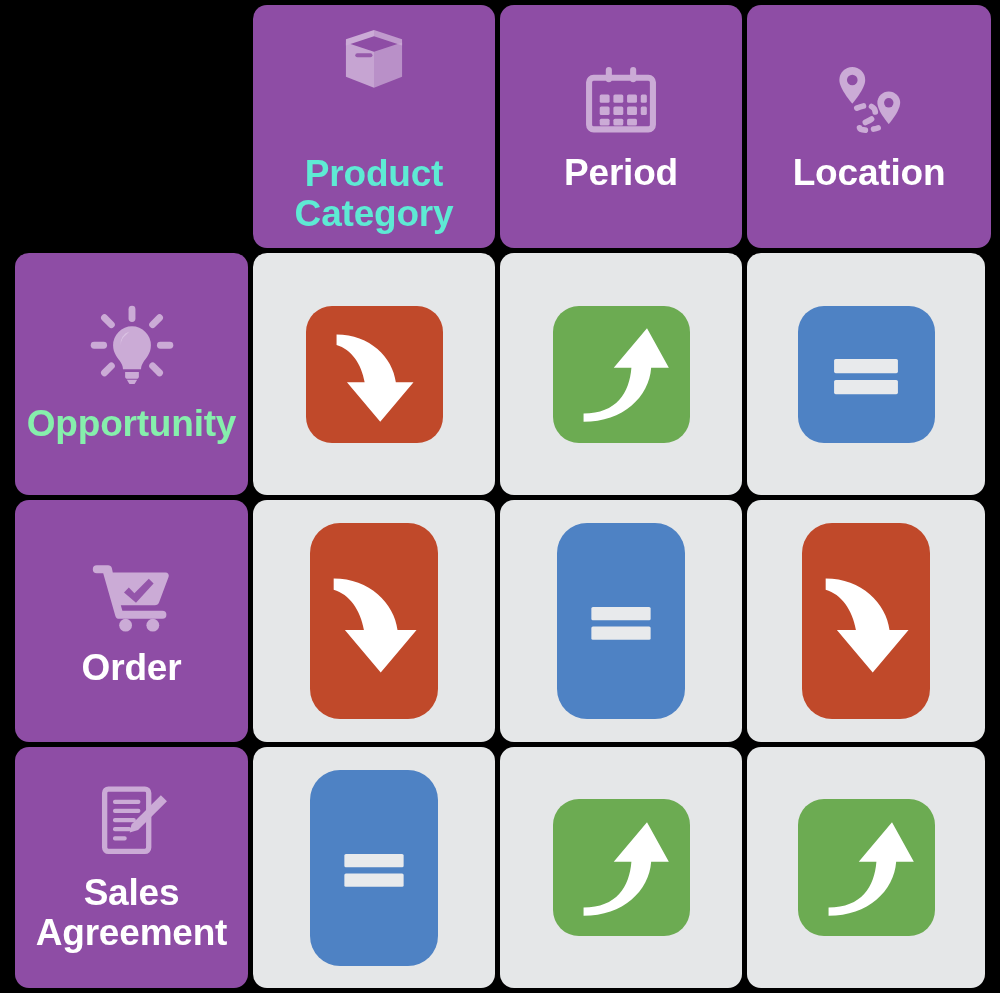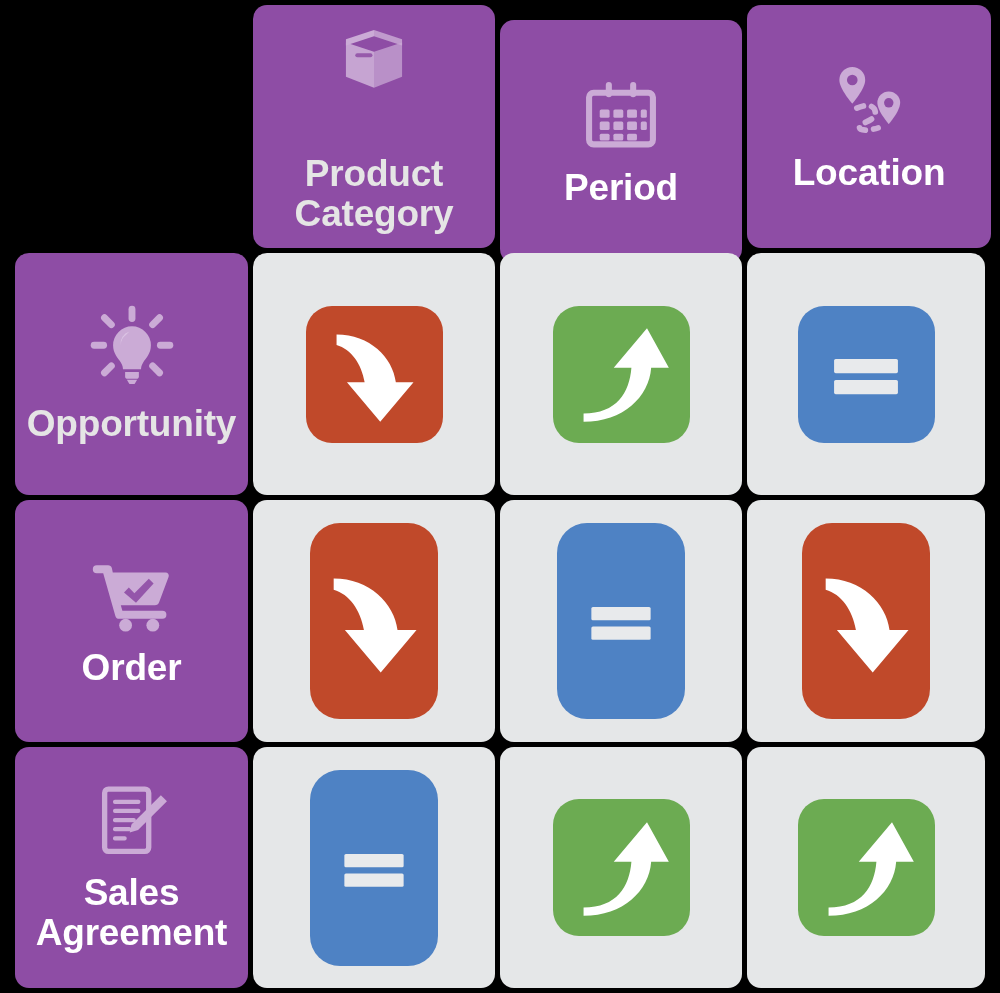--- a/index.html
+++ b/index.html
@@ -93,24 +93,24 @@
     <div class="cell hdr col-hdr" style="left: 253px; top: 5px; width: 242px; height: 243px; background: rgb(142, 77, 165);">
       <span class="hdr-icon"><svg viewBox="0 0 100 100" width="78" height="78" aria-hidden="true">
     <g fill="#cbabd6">
       <path d="M50 14 L14 26 L14 34 L50 22 Z"></path>
       <path d="M50 14 L86 26 L86 34 L50 22 Z" opacity="0.82"></path>
       <path d="M14 30 L50 42 L50 88 L14 74 Z" opacity="0.92"></path>
       <path d="M86 30 L50 42 L50 88 L86 74 Z" opacity="0.72"></path>
       <rect x="26" y="44" width="22" height="5" rx="2.5" fill="#8e4da5" opacity="0.85"></rect>
     </g>
   </svg></span>
-      <div class="hdr-label" style="color: #e5e5e5; margin-top: 41px;">Product
+      <div class="hdr-label" style="color: #5eead4; margin-top: 41px;">Product
 Category</div>
     </div>
-    <div class="cell hdr col-hdr" style="left: 500px; top: 20px; width: 242px; height: 243px; background: rgb(142, 77, 165);">
+    <div class="cell hdr col-hdr" style="left: 500px; top: 5px; width: 242px; height: 243px; background: rgb(142, 77, 165);">
       <span class="hdr-icon"><svg viewBox="0 0 100 100" width="76" height="76" aria-hidden="true">
     <g fill="#cbabd6">
       <rect x="30" y="8" width="8" height="20" rx="4"></rect>
       <rect x="62" y="8" width="8" height="20" rx="4"></rect>
       <path d="M14 22 h72 a6 6 0 0 1 6 6 v56 a6 6 0 0 1 -6 6 h-72 a6 6 0 0 1 -6 -6 v-56 a6 6 0 0 1 6 -6 z" fill="none" stroke="#cbabd6" stroke-width="8"></path>
       <rect x="22" y="44" width="13" height="11" rx="2"></rect>
       <rect x="40" y="44" width="13" height="11" rx="2"></rect>
       <rect x="58" y="44" width="13" height="11" rx="2"></rect>
       <rect x="76" y="44" width="8" height="11" rx="2"></rect>
       <rect x="22" y="60" width="13" height="11" rx="2"></rect>
@@ -149,21 +149,21 @@
         <line x1="50" y1="6" x2="50" y2="17"></line>
         <line x1="17" y1="48" x2="6" y2="48"></line>
         <line x1="94" y1="48" x2="83" y2="48"></line>
         <line x1="26" y1="24" x2="18" y2="16"></line>
         <line x1="74" y1="24" x2="82" y2="16"></line>
         <line x1="26" y1="72" x2="18" y2="80"></line>
         <line x1="74" y1="72" x2="82" y2="80"></line>
       </g>
     </g>
   </svg></span>
-      <div class="hdr-label" style="color: #e5e5e5;">Opportunity</div>
+      <div class="hdr-label" style="color: #86efac;">Opportunity</div>
     </div>
     <div class="cell hdr row-hdr" style="left: 15px; top: 500px; width: 233px; height: 242px; background: rgb(142, 77, 165);">
       <span class="hdr-icon"><svg viewBox="0 0 100 100" width="80" height="80" aria-hidden="true">
     <g fill="#cbabd6">
       <path d="M6 14 h14 a5 5 0 0 1 4.8 3.6 L26 23 h66 a4 4 0 0 1 3.8 5.3 L84 60 a6 6 0 0 1 -5.6 4 H36 l2 7 h50 a5 5 0 0 1 0 10 H34 a5 5 0 0 1 -4.8 -3.6 L14 24 H6 a5 5 0 0 1 0 -10 z"></path>
       <circle cx="42" cy="89" r="8"></circle>
       <circle cx="76" cy="89" r="8"></circle>
       <path d="M46 42 l7 7 l18 -18 l6 6 l-22 24 l-15 -13 z" fill="#8e4da5" opacity="0.9"></path>
     </g>
   </svg></span>

